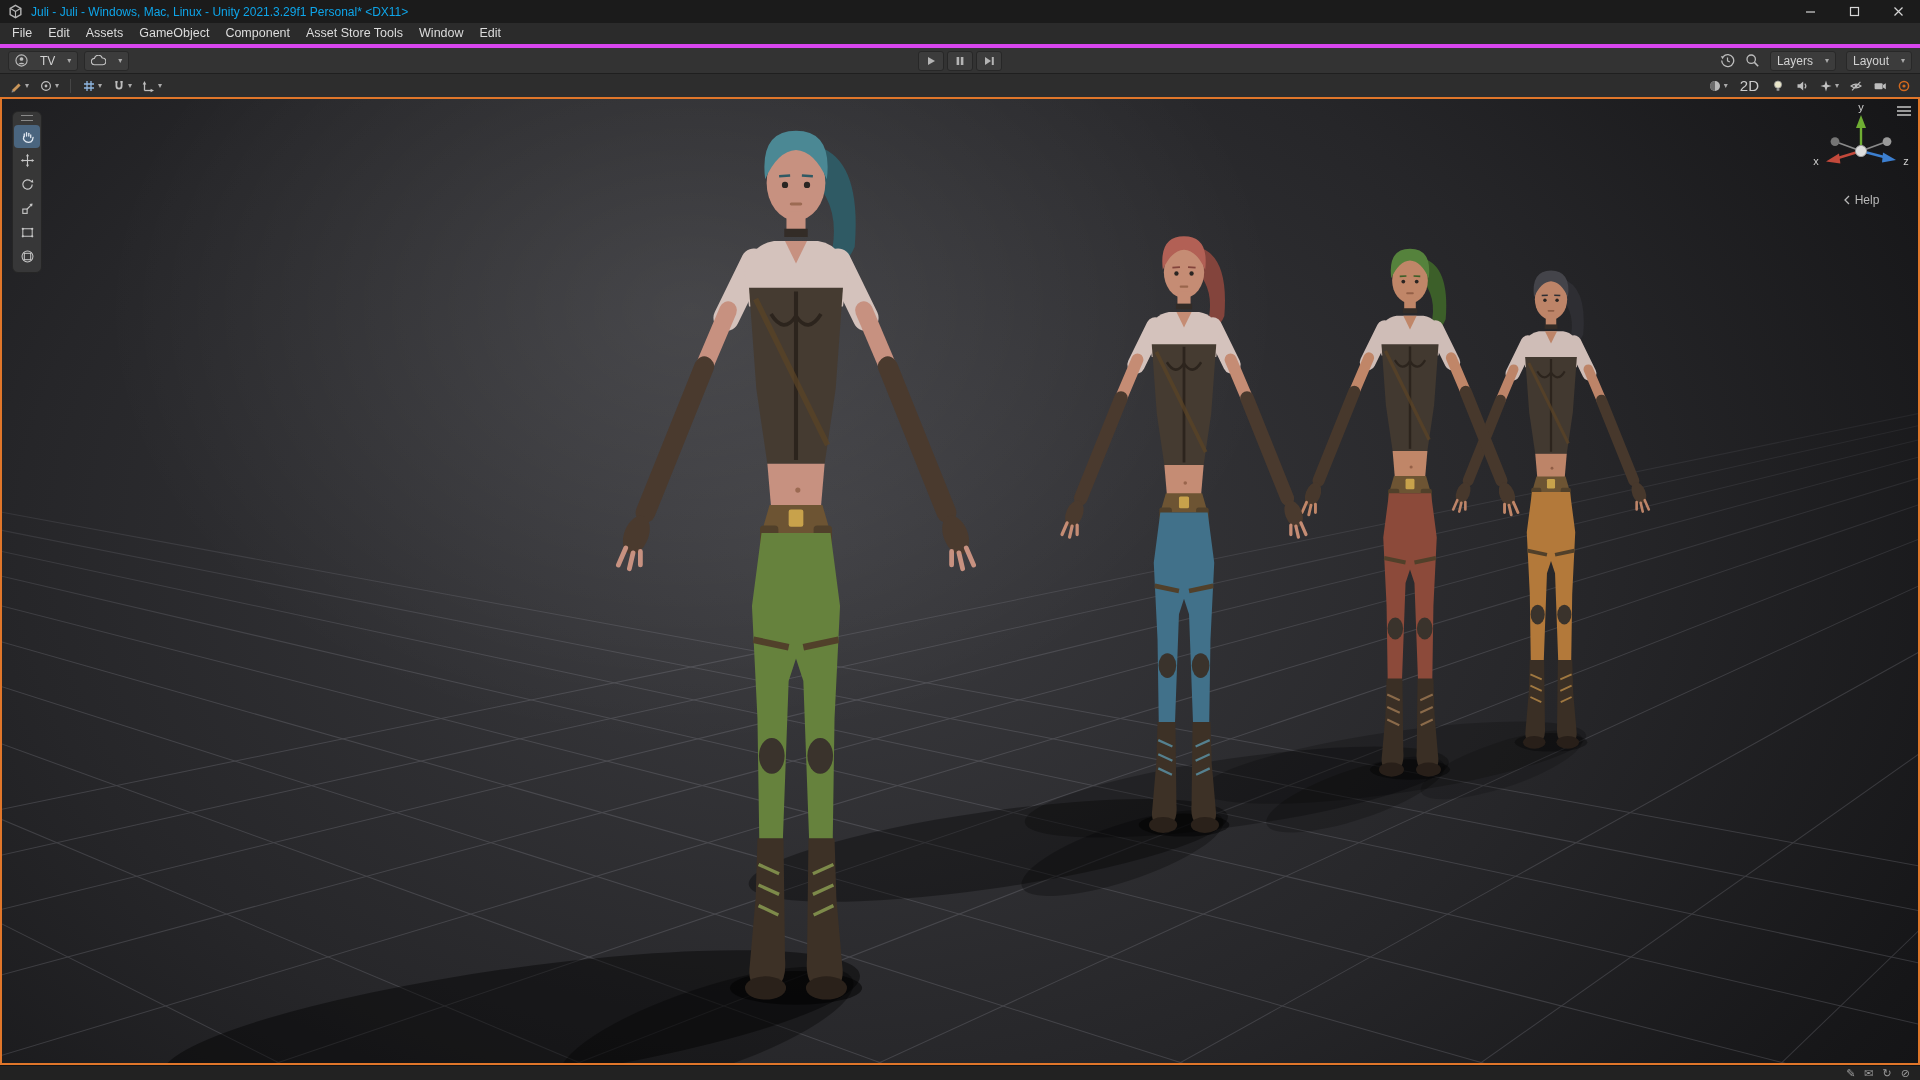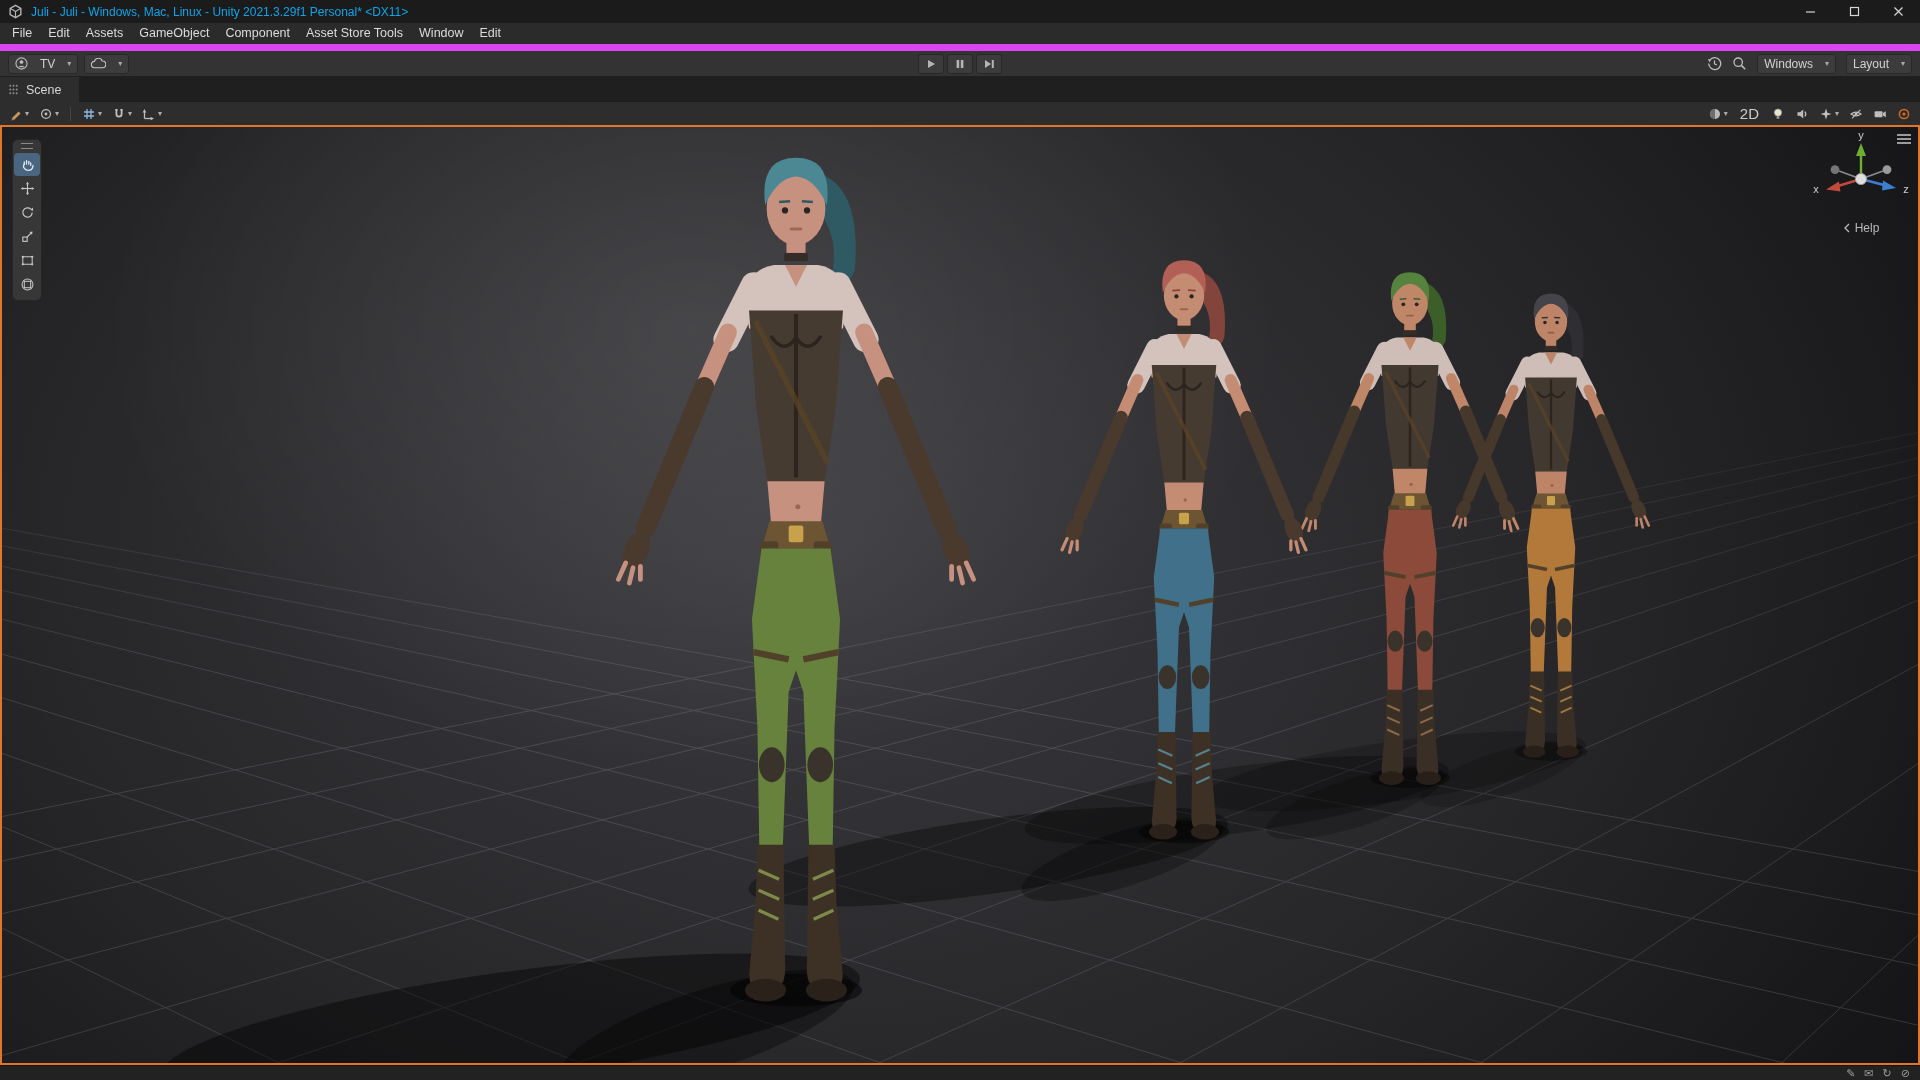--- a/index.html
+++ b/index.html
@@ -7,21 +7,21 @@
   body{font-family:"Liberation Sans","DejaVu Sans",sans-serif;color:#cfcfcf;font-size:12px;}
   .window{display:flex;flex-direction:column;width:1920px;height:1080px;}
 
   
   .titlebar{flex:0 0 23px;background:#1b1b1b;display:flex;align-items:center;gap:8px;padding-left:8px;}
   .title-text{color:#0ea5e9;font-size:12px;white-space:nowrap;}
   .win-controls{margin-left:auto;display:flex;height:100%;}
   .win-btn{width:44px;display:flex;align-items:center;justify-content:center;}
 
   
-  .menubar{flex:0 0 21px;background:#2b2b2b;display:flex;align-items:center;padding-left:4px;border-bottom:7px solid #d946ef;}
+  .menubar{flex:0 0 21px;background:#2b2b2b;display:flex;align-items:center;padding-left:4px;border-bottom:4px solid #d946ef;}
   .menu-item{padding:0 8px;font-size:12.5px;color:#dcdcdc;line-height:21px;cursor:default;}
 
   
   .toolbar{flex:0 0 26px;background:#333333;position:relative;display:flex;align-items:center;padding:0 8px;border-bottom:1px solid #1f1f1f;}
   .tb-left{display:flex;align-items:center;gap:6px;}
   .tb-center{position:absolute;left:50%;top:0;height:100%;transform:translateX(-50%);display:flex;align-items:center;gap:3px;}
   .tb-right{margin-left:auto;display:flex;align-items:center;gap:10px;}
   .pill{background:#3c3c3c;border:1px solid #282828;border-radius:3px;height:20px;padding:0 6px;color:#d2d2d2;
         display:flex;align-items:center;gap:12px;font-size:12px;}
   .caret{font-size:8px;color:#aaaaaa;line-height:1;}
@@ -157,48 +157,30 @@
           <path d="M7.5,4.6 L7.5,7.8 L9.8,9" fill="none" stroke="#bdbdbd" stroke-width="1.2"></path>
         </svg>
       </div>
       <div class="tb-icon">
         <svg width="15" height="15" viewBox="0 0 15 15">
           <circle cx="6.2" cy="6.2" r="4.2" fill="none" stroke="#bdbdbd" stroke-width="1.3"></circle>
           <line x1="9.4" y1="9.4" x2="13.2" y2="13.2" stroke="#bdbdbd" stroke-width="1.5"></line>
         </svg>
       </div>
       <div class="pill" style="min-width:64px;justify-content:space-between;">
-        <span>Windows</span>
+        <span>Layers</span>
         <span class="caret">▾</span>
       </div>
       <div class="pill" style="min-width:64px;justify-content:space-between;">
         <span>Layout</span>
         <span class="caret">▾</span>
       </div>
     </div>
   </div>
 
-  <div class="tabbar">
-    <div class="scene-tab">
-      <svg width="11" height="11" viewBox="0 0 12 12">
-        <g fill="#8d8d8d">
-          <circle cx="2.5" cy="2" r="1.1"></circle>
-            <circle cx="6" cy="2" r="1.1"></circle>
-            <circle cx="9.5" cy="2" r="1.1"></circle>
-          <circle cx="2.5" cy="6" r="1.1"></circle>
-            <circle cx="6" cy="6" r="1.1"></circle>
-            <circle cx="9.5" cy="6" r="1.1"></circle>
-          <circle cx="2.5" cy="10" r="1.1"></circle>
-            <circle cx="6" cy="10" r="1.1"></circle>
-            <circle cx="9.5" cy="10" r="1.1"></circle>
-        </g>
-      </svg>
-      <span class="tab-label">Scene</span>
-    </div>
-  </div>
 
   <div class="scene-toolbar">
     <div class="stb-left">
       <div class="stb-btn">
         <svg width="14" height="14" viewBox="0 0 14 14">
           <path d="M3,11 L9.6,4.4 L11.6,6.4 L5,13 Z" fill="#c8955a"></path>
           <path d="M3,11 L2.6,13.4 L5,13 Z" fill="#8d8d8d"></path>
         </svg>
         <span class="caret">▾</span>
       </div>

